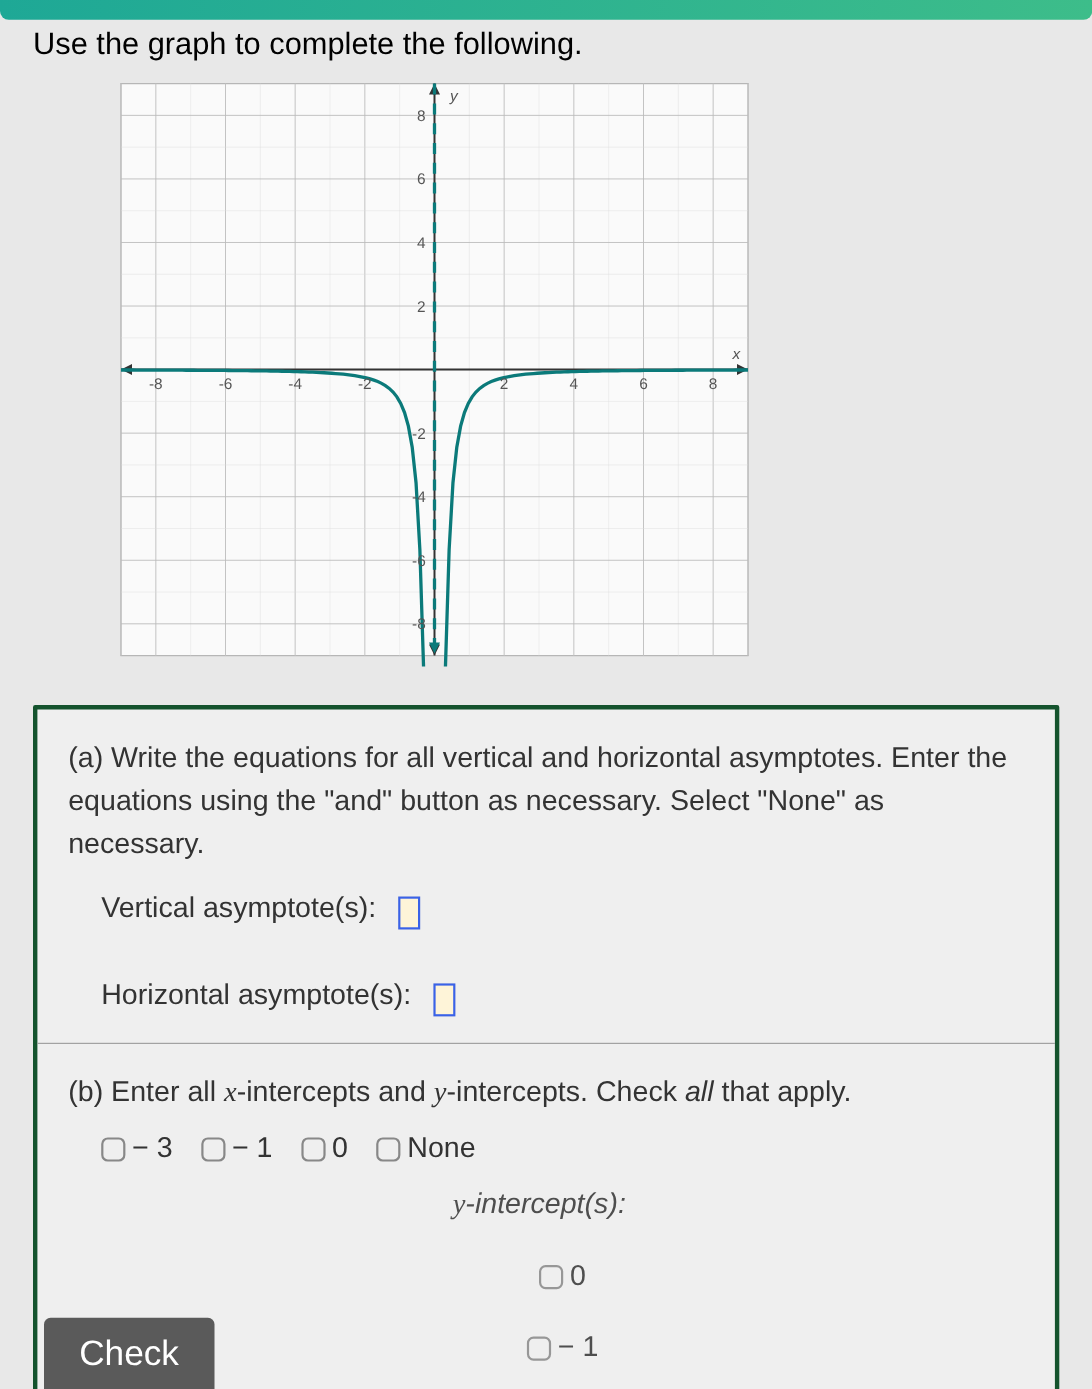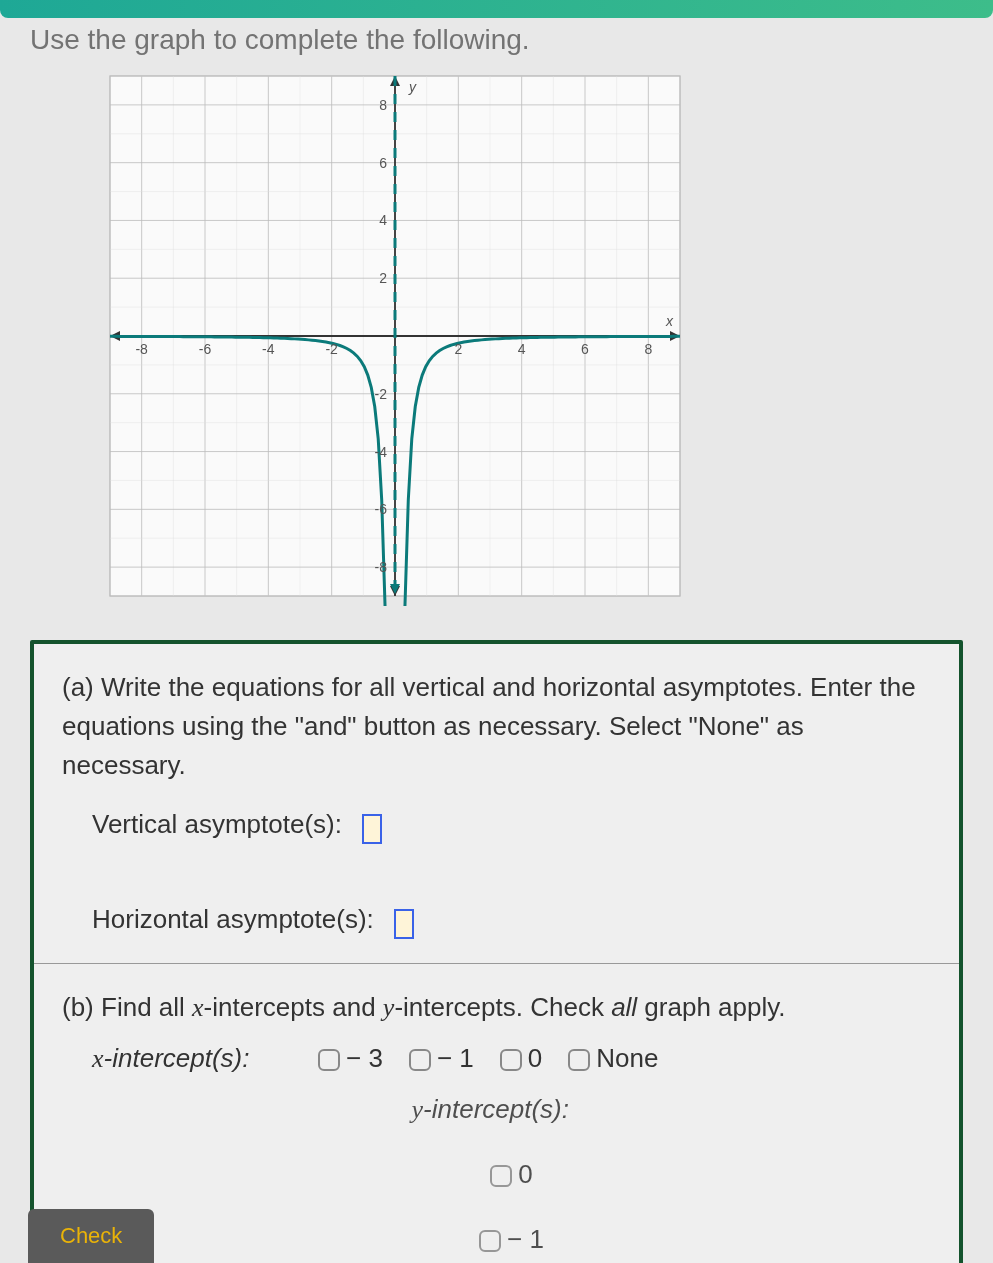--- a/index.html
+++ b/index.html
@@ -19,21 +19,21 @@
       border-radius: 0 0 8px 8px;
     }
     .main-content {
       position: absolute;
       top: 24px;
       left: 20px;
       right: 20px;
     }
     .instruction {
       font-size: 28px;
-      color: #737373;
+      color: #000000;
       margin-bottom: 10px;
       padding-left: 10px;
     }
     .graph-container {
       margin-left: 80px;
       margin-bottom: 30px;
     }
     .question-box {
       border: 4px solid #14532d;
       border-radius: 2px;
@@ -81,24 +81,24 @@
       border: 2px solid #888;
       border-radius: 6px;
       display: inline-block;
       vertical-align: middle;
       margin-right: 6px;
     }
     .opt { white-space: nowrap; }
     .check-btn {
       position: absolute;
       bottom: 0;
-      left: 28px;
+      left: 40px;
       background: #5a5a5a;
-      color: #eab308;
-      font-size: 22px;
+      color: #ffffff;
+      font-size: 32px;
       padding: 14px 32px;
       border-radius: 6px 6px 0 0;
       border: none;
     }
     .italic-x { font-style: italic; font-family: 'Times New Roman', serif; }
   </style>
 </head>
 <body>
 
 <div class="top-bar"></div>
@@ -189,31 +189,30 @@
   </div>
 
   <div class="question-box">
     <div class="part">
       <span>(a)</span>
       <span>Write the equations for all vertical and horizontal asymptotes. Enter the equations using the "and" button as necessary. Select "None" as necessary.</span>
       <div class="asymptote-row">
         <span>Vertical asymptote(s):</span>
         <span class="input-box"></span>
       </div>
-      <div class="asymptote-row" style="margin-top:56px;">
+      <div class="asymptote-row" style="margin-top:40px;">
         <span>Horizontal asymptote(s):</span>
         <span class="input-box"></span>
       </div>
     </div>
     <div class="part" style="padding-bottom:8px;">
       <span>(b)</span>
-      <span>Find all </span><span class="italic-x">x</span><span>-intercepts and </span><span class="italic-x">y</span><span>-intercepts. Check </span><em>all</em><span> graph apply.</span>
+      <span>Enter all </span><span class="italic-x">x</span><span>-intercepts and </span><span class="italic-x">y</span><span>-intercepts. Check </span><em>all</em><span> that apply.</span>
 
       <div class="checkbox-row" style="font-style:normal;">
-        <span class="row-label"><span class="italic-x">x</span>-intercept(s):</span>
         <span class="opt"><span class="cb"></span><span>− 3</span></span>
         <span class="opt"><span class="cb"></span><span>− 1</span></span>
         <span class="opt"><span class="cb"></span><span>0</span></span>
         <span class="opt"><span class="cb"></span><span>None</span></span>
       </div>
 
       <div class="checkbox-row" style="font-style:normal;opacity:0.85;flex-direction:column;">
         <span class="row-label"><span class="italic-x">y</span>-intercept(s):</span>
         <span class="opt"><span class="cb"></span><span>0</span></span>
         <span class="opt"><span class="cb"></span><span>− 1</span></span>

